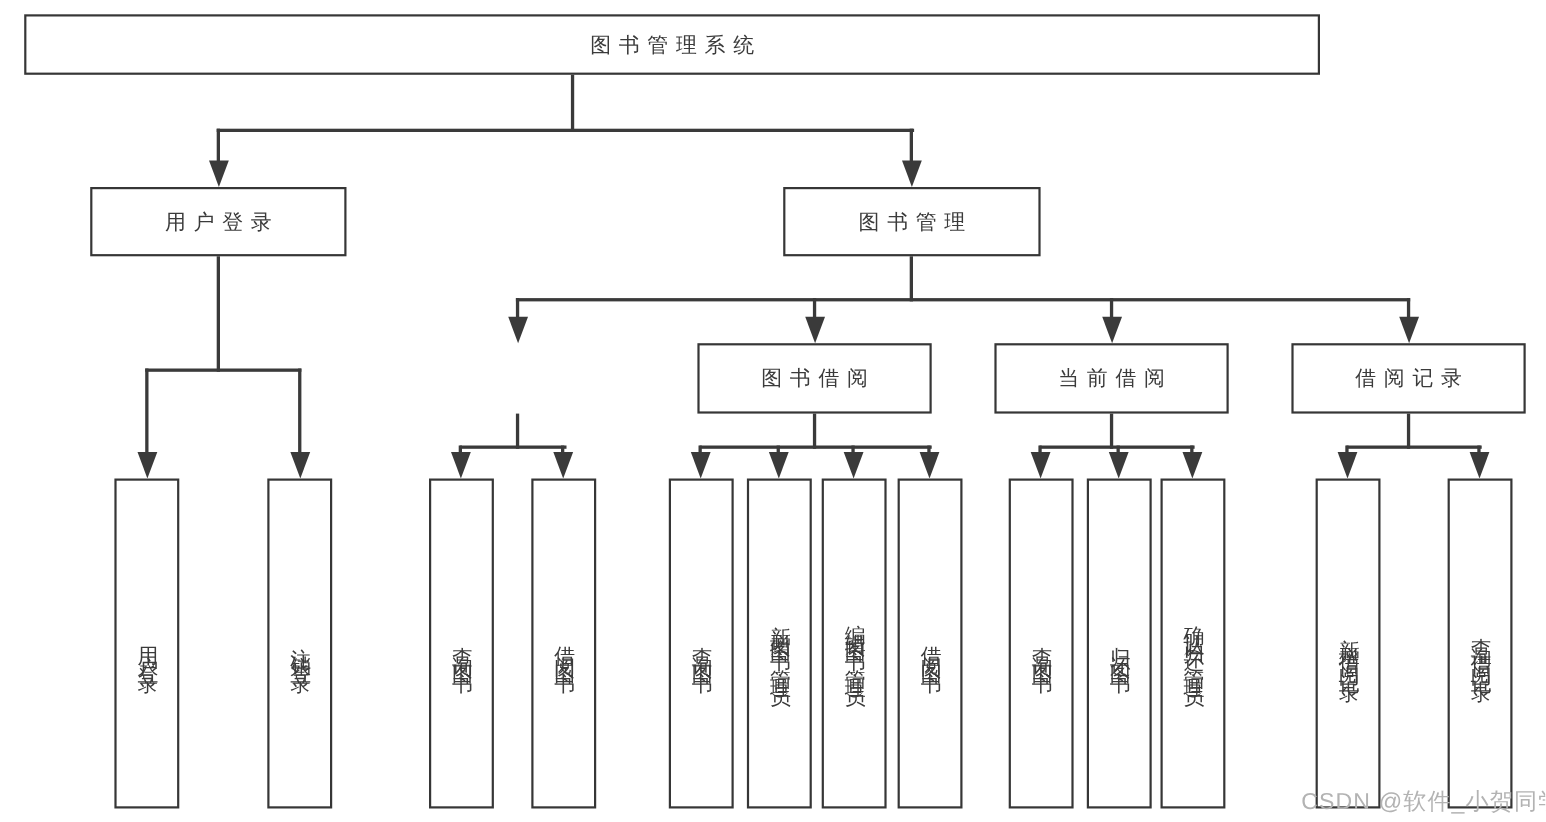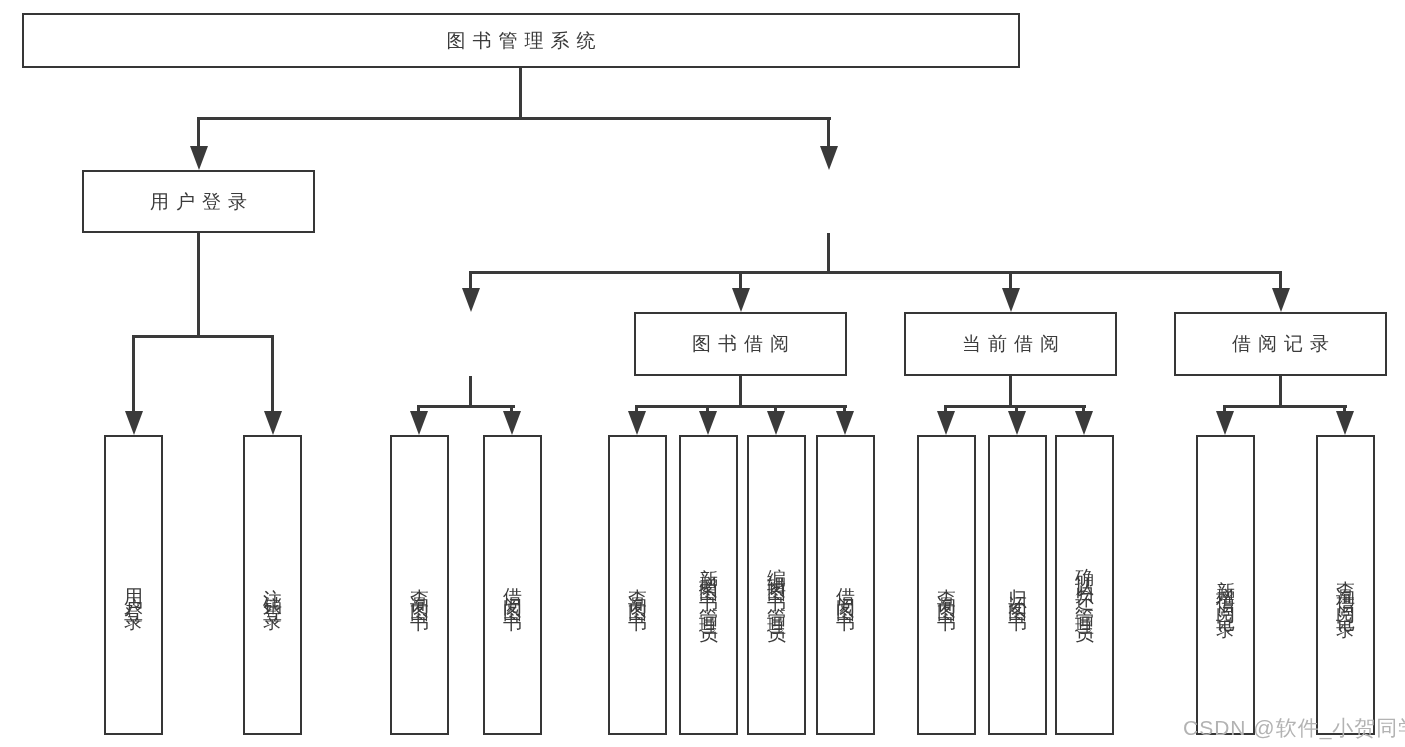--- a/index.html
+++ b/index.html
@@ -68,37 +68,40 @@
     letter-spacing: 1px;
     white-space: nowrap;
     z-index: 5;
   }
 </style>
 </head>
 <body>
 
 <div class="stage">
 
-  <div class="node" style="left:22px; top:13px; width:998px; height:55px;font-family:Liberation Serif, serif;">
+  <div class="node" style="left:22px; top:13px; width:1178px; height:55px;font-family:Liberation Serif, serif;">
     <span class="lbl">图书管理系统</span>
   </div>
 
   <div class="vl" style="left:519px; top:68px; height:52px;"></div>
   <div class="hl" style="left:197px; top:117px; width:634px;"></div>
   <div class="arrow" style="left:190px; top:117px; height:53px;">
       <i class="shaft"></i>
       <i class="head"></i>
     </div>
   <div class="arrow" style="left:820px; top:117px; height:53px;">
       <i class="shaft"></i>
       <i class="head"></i>
     </div>
 
   <div class="node" style="left:82px; top:170px; width:233px; height:63px;">
     <span class="lbl">用户登录</span>
+  </div>
+  <div class="node" style="left:712px; top:170px; width:234px; height:63px;">
+    <span class="lbl">图书管理</span>
   </div>
 
   <div class="vl" style="left:197px; top:233px; height:105px;"></div>
   <div class="hl" style="left:132px; top:335px; width:142px;"></div>
   <div class="arrow" style="left:125px; top:335px; height:100px;">
       <i class="shaft"></i>
       <i class="head"></i>
     </div>
   <div class="arrow" style="left:264px; top:335px; height:100px;">
       <i class="shaft"></i>

